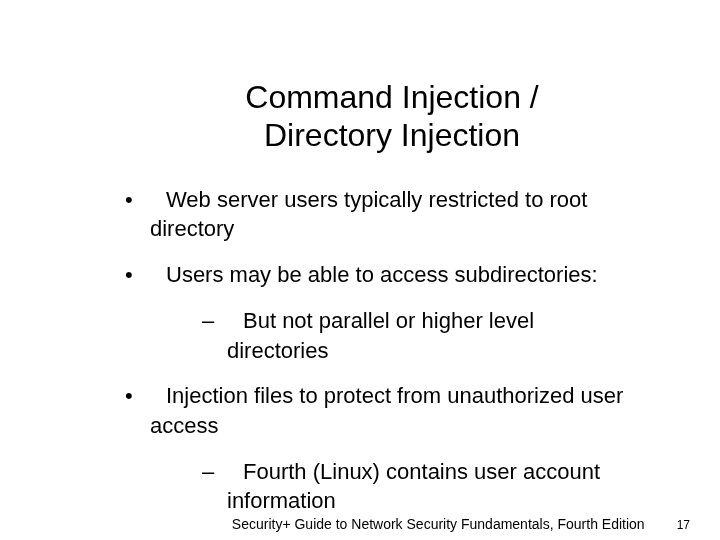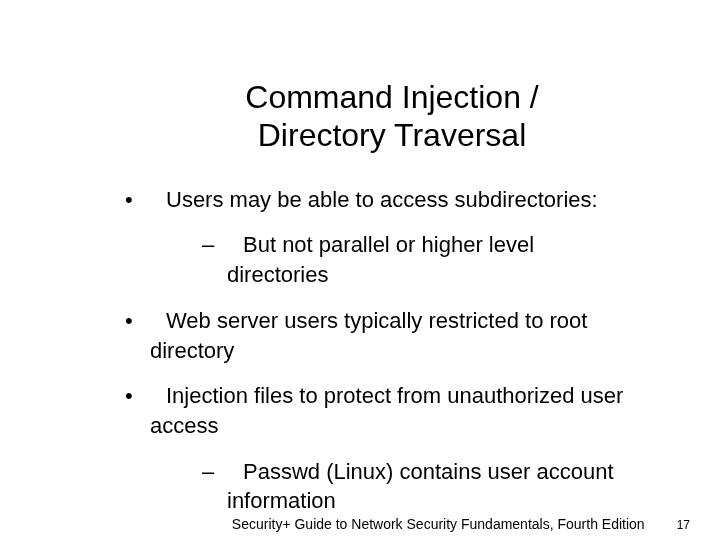--- a/index.html
+++ b/index.html
@@ -75,41 +75,41 @@
     .footer-right {
       color: #000000;
       font-size: 12px;
     }
   </style>
 </head>
 <body>
 
 <div class="title">
   <span>Command Injection /</span><br>
-  <span>Directory Traversal</span>
+  <span>Directory Injection</span>
 </div>
 
 <div class="content">
   <ul class="level1">
+    <li>
+      <span>Web server users typically restricted to root directory</span>
+    </li>
     <li>
       <span>Users may be able to access subdirectories:</span>
       <ul class="level2">
         <li>
           <span>But not parallel or higher level directories</span>
         </li>
       </ul>
     </li>
     <li>
-      <span>Web server users typically restricted to root directory</span>
-    </li>
-    <li>
       <span>Injection files to protect from unauthorized user access</span>
       <ul class="level2">
         <li>
-          <span>Passwd (Linux) contains user account information</span>
+          <span>Fourth (Linux) contains user account information</span>
         </li>
       </ul>
     </li>
   </ul>
 </div>
 
 <div class="footer">
   <span class="footer-left">Security+ Guide to Network Security Fundamentals, Fourth Edition</span>
   <span class="footer-right">17</span>
 </div>

